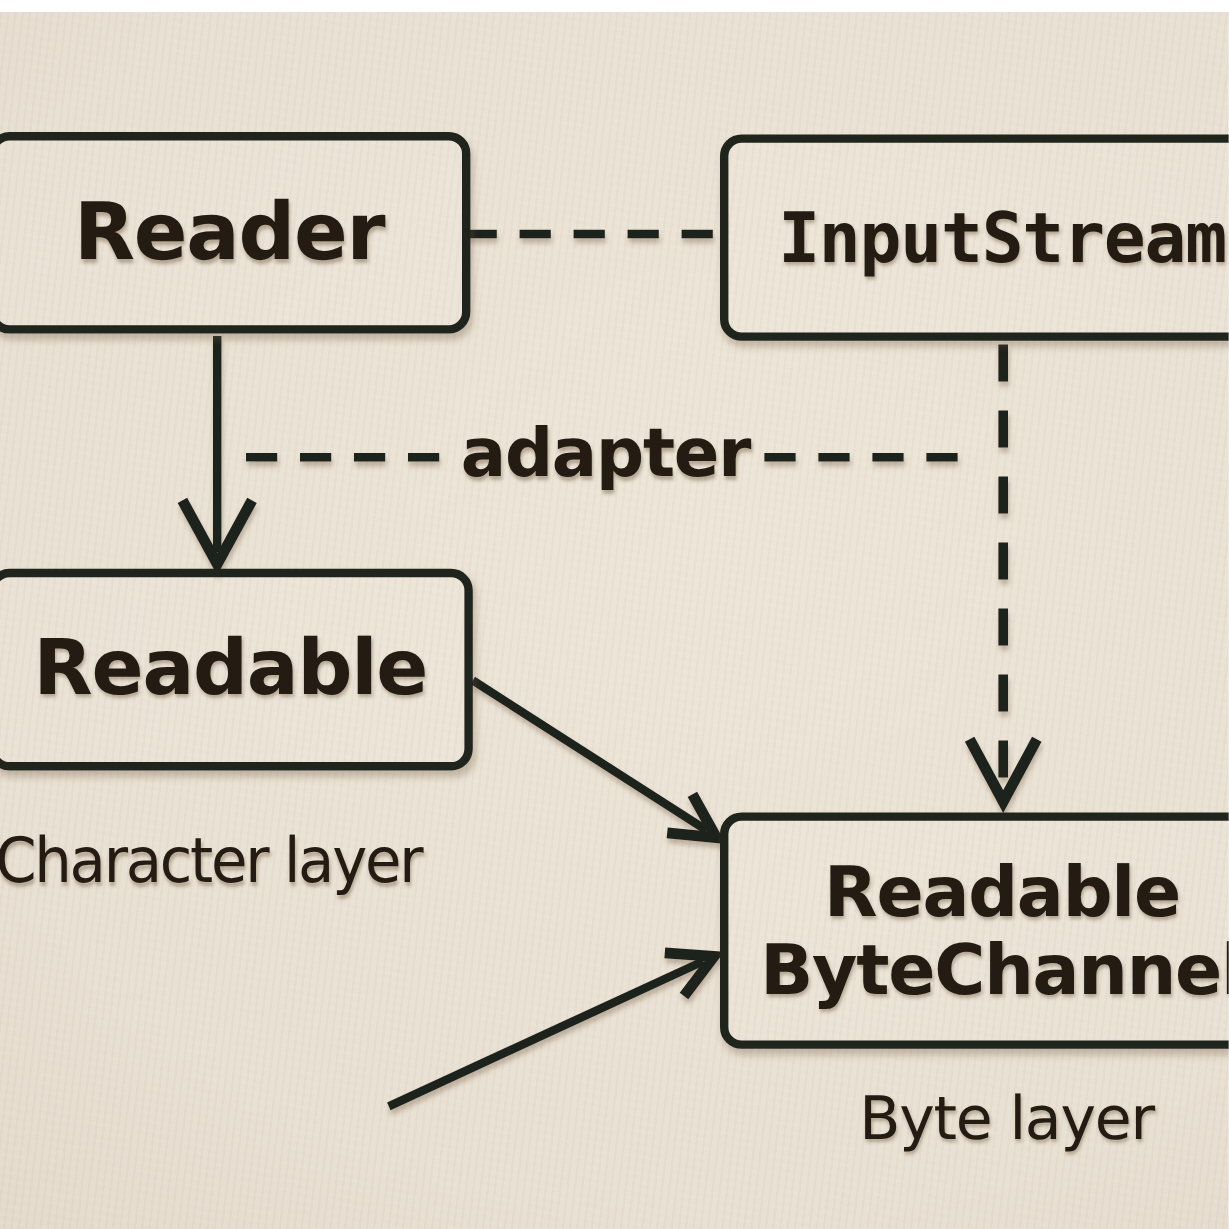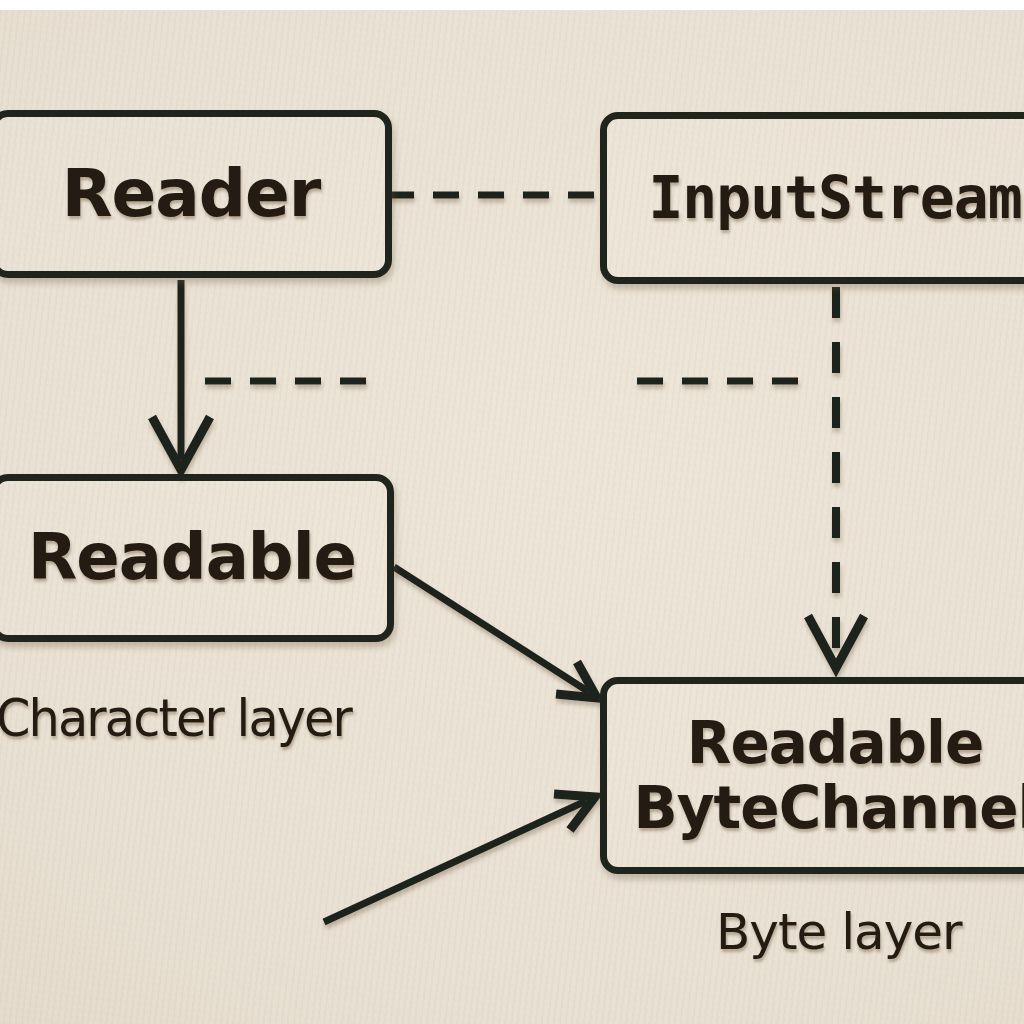--- a/index.html
+++ b/index.html
@@ -88,18 +88,19 @@
 
   <div class="node node-readable">
     <span>Readable</span>
   </div>
 
   <div class="node node-rbc">
     <span>Readable</span>
     <span>ByteChannel</span>
   </div>
 
+  <div class="edge-label">adapter</div>
 
   <div class="caption caption-char">Character layer</div>
 
   <div class="caption caption-byte">Byte layer</div>
 
 </div>
 
 </body></html>

